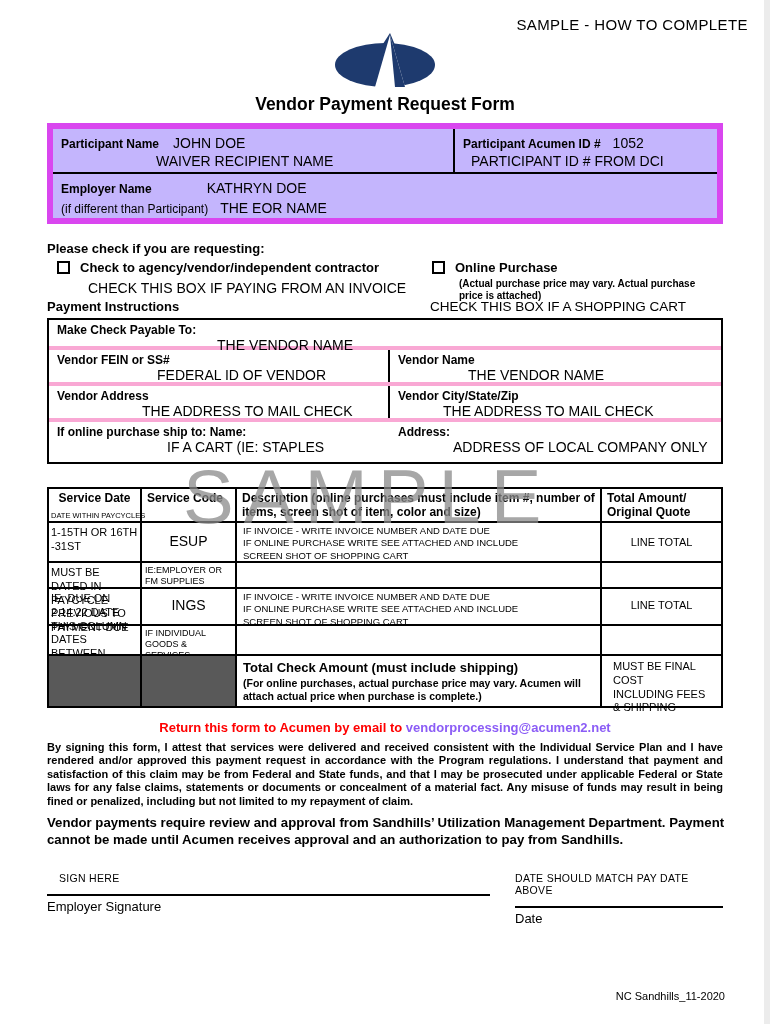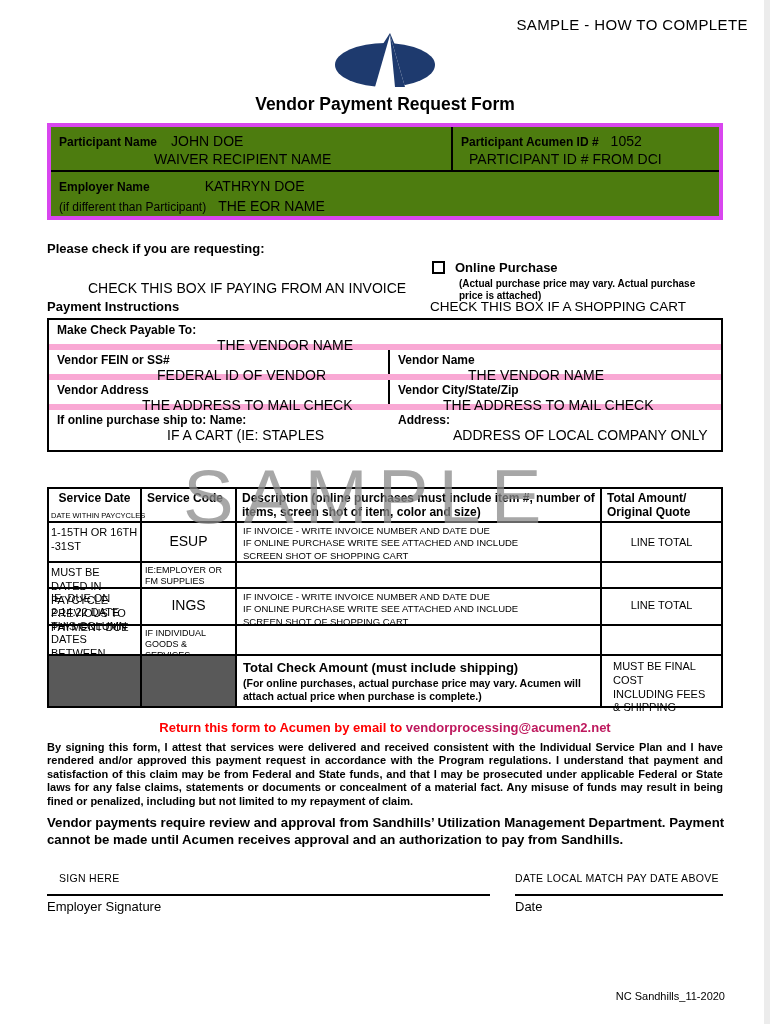--- a/index.html
+++ b/index.html
@@ -18,21 +18,21 @@
   .logo { position:absolute; top:33px; left:333px; width:104px; height:56px; }
   .title { position:absolute; top:94px; left:0; width:100%; text-align:center; font-size:17.5px; font-weight:bold; }
 
   
   .lab { font-weight:bold; font-size:12px; }
   .lab13 { font-weight:bold; font-size:13px; }
   .val { font-size:14px; }
   .inline { display:inline; }
 
   
-  .ptable { position:absolute; top:123px; left:47px; width:676px; border:4px solid #d946ef; background:#4d7c0f; }
+  .ptable { position:absolute; top:123px; left:47px; width:676px; border:6px solid #d946ef; background:#c4b5fd; }
   .prow1 { display:flex; border-bottom:2px solid #000; height:45px; }
   .prow1 .cell-l { width:402px; border-right:2px solid #000; padding:4px 8px; }
   .prow1 .cell-r { flex:1; padding:4px 8px; }
   .prow2 { height:44px; padding:4px 8px; }
   .ml12 { margin-left:12px; } .ml14 { margin-left:14px; }
   .ml8  { margin-left:8px; }  .ml55 { margin-left:55px; }
   .ml95 { margin-left:95px; }
   .lh-tight { line-height:1.25; }
 
   
@@ -41,24 +41,24 @@
   .cb-row.vendor { top:260px; left:57px; }
   .cb-row.online { top:260px; left:432px; }
   .cb { width:13px; height:13px; border:2px solid #000; background:#fff; flex:0 0 auto; }
   .cb-hint-vendor { position:absolute; top:280px; left:88px; font-size:14px; }
   .cb-sub-online { position:absolute; top:278px; left:459px; width:262px; font-size:10px; font-weight:bold; line-height:1.2; }
   .cb-hint-online { position:absolute; top:299px; left:430px; font-size:13.5px; }
   .pay-instr { position:absolute; top:299px; left:47px; font-size:13px; font-weight:bold; }
 
   
   .paytable { position:absolute; top:318px; left:47px; width:676px; border:2px solid #000; background:#fff; }
-  .payrow { border-bottom:6px solid #f9a8d4; }
+  .payrow { border-bottom:4px solid #f9a8d4; }
   .payrow:last-child { border-bottom:none; }
   .payrow.r1 { height:30px; padding:3px 8px; }
-  .payrow.r2, .payrow.r3 { height:30px; display:flex; }
+  .payrow.r2, .payrow.r3 { height:36px; display:flex; }
   .payrow.r4 { height:40px; display:flex; }
   .paycell-l { width:341px; border-right:2px solid #000; padding:3px 8px; }
   .paycell-l.noborder { border-right:none; }
   .paycell-r { flex:1; padding:3px 8px; }
   .payval { font-size:14px; line-height:1.15; }
   .ml160 { margin-left:160px; } .ml100 { margin-left:100px; } .ml70 { margin-left:70px; }
   .ml85 { margin-left:85px; }  .ml45 { margin-left:45px; }  .ml110 { margin-left:110px; }
 
   
   .svctable { position:absolute; top:487px; left:47px; width:676px; border:2px solid #000; background:#fff; }
@@ -87,21 +87,21 @@
   .totamount { font-size:11px; line-height:1.25; padding:4px 5px;margin-left:6px; }
 
   .watermark {
     position:absolute; top:453px; left:183px;
     font-size:76px; font-weight:400; color:#8a8a8a; opacity:.75;
     letter-spacing:10px; pointer-events:none; z-index:5;
   }
 
   .return-line { position:absolute; top:720px; left:0; width:100%; text-align:center;
     color:#FF0000; font-weight:bold; font-size:13px; }
-  .return-line a, .return-line .email { color:#be185d; text-decoration:none; }
+  .return-line a, .return-line .email { color:#8b5cf6; text-decoration:none; }
 
   .attestation { position:absolute; top:741px; left:47px; width:676px;
     font-size:11px; font-weight:bold; line-height:1.22; text-align:justify; }
   .approval { position:absolute; top:815px; left:47px; width:680px;
     font-size:13.2px; font-weight:bold; line-height:1.25; }
 
   .sig-left { position:absolute; top:872px; left:47px; width:443px; }
   .sig-right { position:absolute; top:872px; left:515px; width:208px; }
   .sig-hint { font-size:10.5px; letter-spacing:.3px; margin-left:12px; }
   .sig-line { border-bottom:2px solid #000; height:12px; }
@@ -148,20 +148,24 @@
         <span class="lab inline">Employer Name</span><span class="val inline ml55">KATHRYN DOE</span>
       </div>
       <div class="lh-tight">
         <span class="inline" style="font-size:12px;">(if different than Participant)</span><span class="val inline ml12">THE EOR NAME</span>
       </div>
     </div>
   </div>
 
   <div class="req-heading">Please check if you are requesting:</div>
 
+  <div class="cb-row vendor">
+    <span class="cb"></span>
+    <span class="lab13">Check to agency/vendor/independent contractor</span>
+  </div>
   <div class="cb-hint-vendor">CHECK THIS BOX IF PAYING FROM AN INVOICE</div>
 
   <div class="cb-row online">
     <span class="cb"></span>
     <span class="lab13">Online Purchase</span>
   </div>
   <div class="cb-sub-online">(Actual purchase price may vary. Actual purchase price is attached)</div>
   <div class="cb-hint-online">CHECK THIS BOX IF A SHOPPING CART</div>
 
   <div class="pay-instr">Payment Instructions</div>
@@ -276,19 +280,19 @@
 
   <div class="approval">Vendor payments require review and approval from Sandhills’ Utilization Management Department. Payment cannot be made until Acumen receives approval and an authorization to pay from Sandhills.</div>
 
   <div class="sig-left">
     <div class="sig-hint">SIGN HERE</div>
     <div class="sig-line"></div>
     <div class="sig-label">Employer Signature</div>
   </div>
 
   <div class="sig-right">
-    <div class="sig-hint" style="margin-left:0;">DATE LOCAL MATCH PAY DATE ABOVE</div>
+    <div class="sig-hint" style="margin-left:0;">DATE SHOULD MATCH PAY DATE ABOVE</div>
     <div class="sig-line"></div>
     <div class="sig-label">Date</div>
   </div>
 
   <div class="footer-code">NC Sandhills_11-2020</div>
 </div>
 
 </body></html>

